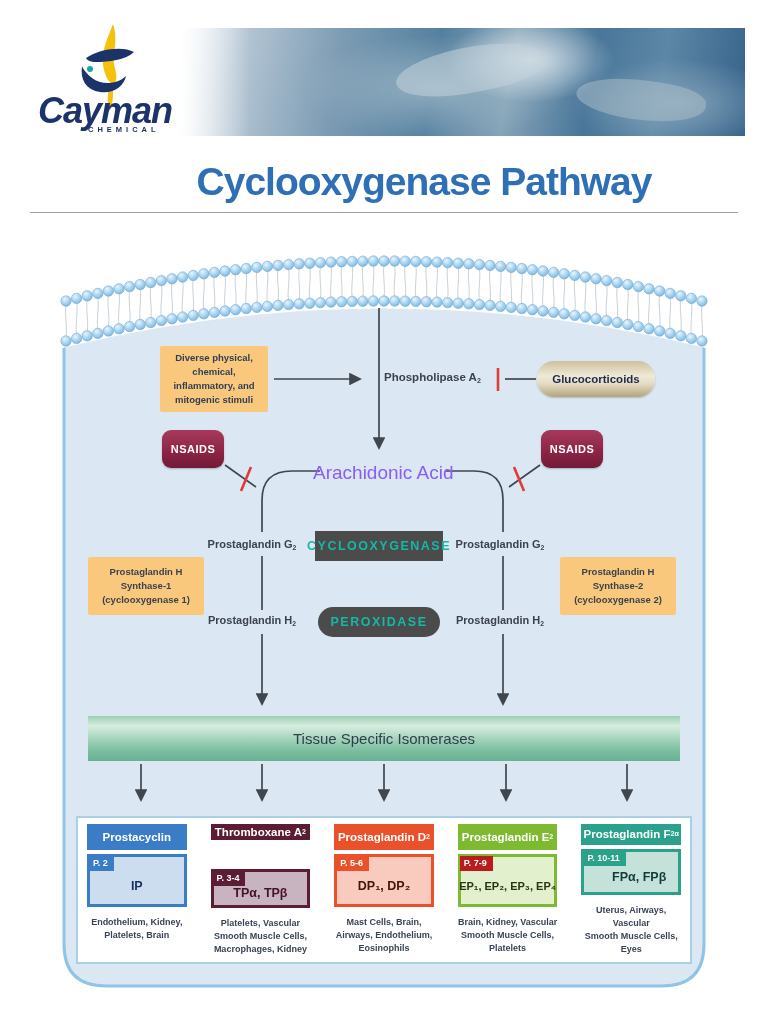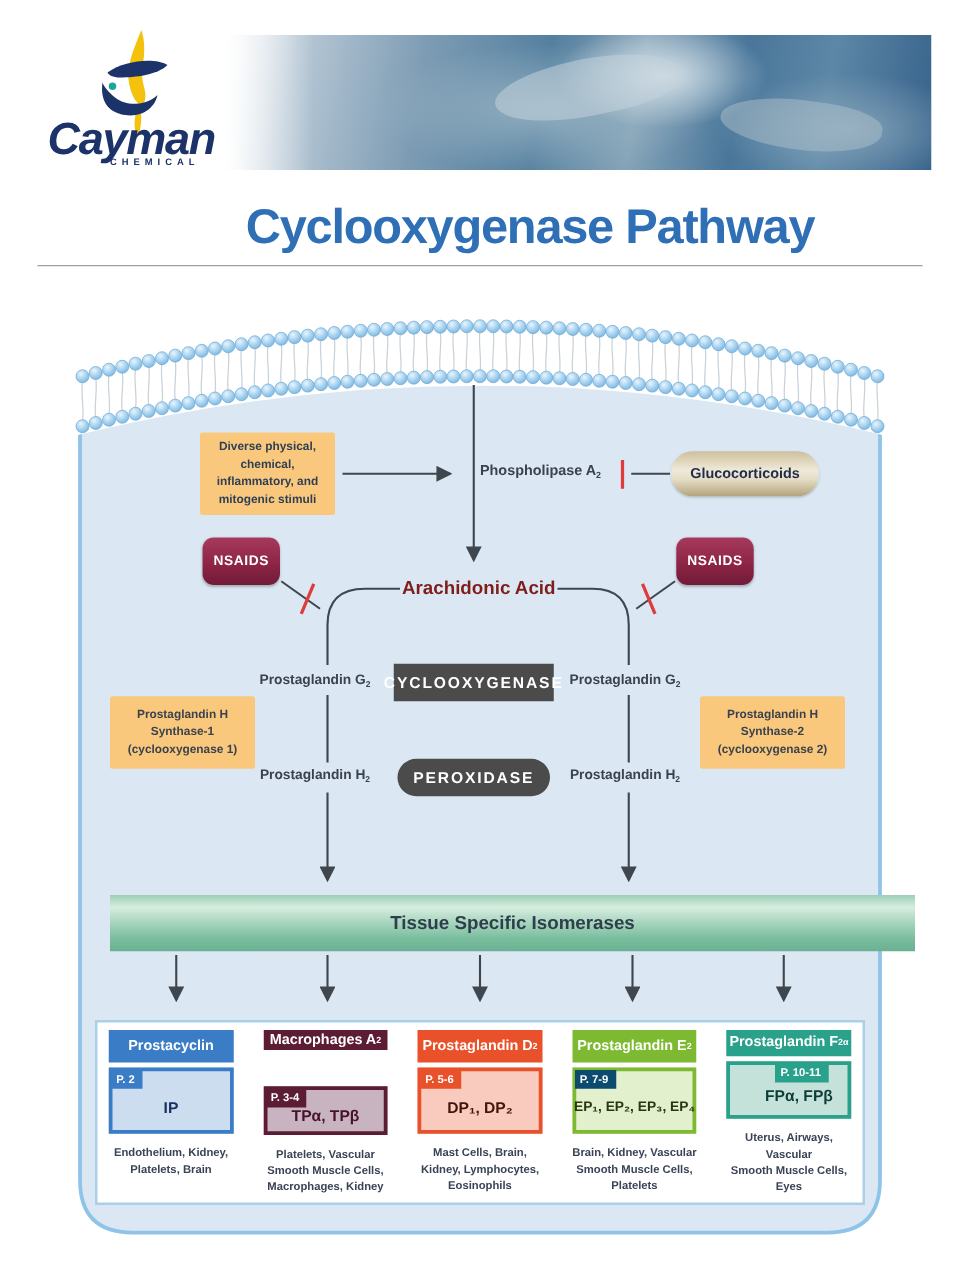--- a/index.html
+++ b/index.html
@@ -35,36 +35,36 @@
   .phospholipase{left:384px;top:371px;}
   .gluco{left:537px;top:361px;width:118px;height:36px;border-radius:17px;
     background:linear-gradient(180deg,#cec09d 0%,#efe9d8 42%,#e6ddc6 62%,#b3a47e 100%);
     display:flex;align-items:center;justify-content:center;
     font-size:11.5px;font-weight:bold;color:#1e2b49;box-shadow:0 1px 2px rgba(0,0,0,.2);}
   .nsaids{width:62px;height:38px;border-radius:9px;
     background:linear-gradient(180deg,#a53a5c 0%,#8e2446 55%,#711b38 100%);
     display:flex;align-items:center;justify-content:center;
     color:#fff;font-size:11px;font-weight:bold;letter-spacing:.5px;box-shadow:0 1px 2px rgba(0,0,0,.25);}
   .nsaids-left{left:162px;top:430px;} .nsaids-right{left:541px;top:430px;}
-  .arachidonic{left:313px;top:462px;width:140px;text-align:center;font-size:15px;font-weight:bold;color:#7f1d1d;white-space:nowrap;}
-  .enzyme-box{background:#4b4b4b;color:#ffffff;display:flex;align-items:center;justify-content:center;
+  .arachidonic{left:313px;top:462px;width:140px;text-align:center;font-size:19px;font-weight:normal;color:#8b5cf6;white-space:nowrap;}
+  .enzyme-box{background:#4b4b4b;color:#14b8a6;display:flex;align-items:center;justify-content:center;
     font-size:12.5px;font-weight:bold;letter-spacing:1.5px;white-space:nowrap;}
   .cox-box{left:315px;top:531px;width:128px;height:30px;}
   .perox-box{left:318px;top:607px;width:122px;height:30px;border-radius:15px;}
   .flow-label{width:100px;text-align:center;font-size:11px;}
   .pg-g2-left{left:202px;top:538px;} .pg-g2-right{left:450px;top:538px;}
   .pg-h2-left{left:202px;top:614px;} .pg-h2-right{left:450px;top:614px;}
   .synthase{width:116px;height:58px;background:#f9c87d;border-radius:2px;
     display:flex;align-items:center;justify-content:center;text-align:center;
     font-size:9.5px;font-weight:bold;color:#3b424d;line-height:1.5;white-space:pre-line;}
   .synthase-left{left:88px;top:557px;} .synthase-right{left:560px;top:557px;}
-  .iso-bar{left:88px;top:716px;width:644px;height:45px;
+  .iso-bar{left:88px;top:716px;width:592px;height:45px;
     background:linear-gradient(180deg,#9ccfb4 0%,#d7ede0 22%,#a9d6bf 48%,#79bd9e 78%,#6ab092 100%);
     display:flex;align-items:center;justify-content:center;
-    font-size:15px;font-weight:bold;color:#2f3e4c;text-align:right;}
+    font-size:15px;font-weight:normal;color:#2f3e4c;text-align:right;}
 
   
   .panel{left:76px;top:816px;width:616px;height:148px;background:#fff;border:2px solid #aacfe9;
     box-sizing:border-box;display:flex;gap:24px;padding:6px 9px;}
   .col{flex:1;display:flex;flex-direction:column;min-width:0;}
   .col-header{height:26px;display:flex;align-items:center;justify-content:center;
     color:#fff;font-size:11.5px;font-weight:bold;white-space:nowrap;}
   .rec-box{position:relative;height:53px;margin-top:4px;border:3px solid;box-sizing:border-box;
     display:flex;align-items:center;justify-content:center;padding-top:10px;}
   .rec-tab{position:absolute;left:-1px;top:-1px;padding:2px 6px 3px 4px;color:#fff;
@@ -368,21 +368,21 @@
       <div class="rec-box" style="border-color: rgb(58, 124, 197); background: rgb(204, 221, 240);">
         <span class="rec-tab" style="background: rgb(58, 124, 197);">P. 2</span>
         <span class="rec-name" style="color: rgb(22, 48, 95);">IP</span>
       </div>
       <div class="tissues">Endothelium, Kidney,
 Platelets, Brain</div>
     </div>
 
     <div class="col">
       <div class="col-header" style="background: rgb(91, 28, 52);">
-          <span>Macrophages A</span>
+          <span>Thromboxane A</span>
           <sub>2</sub>
         </div>
       <div class="rec-box" style="border-color: rgb(91, 28, 52); background: rgb(200, 179, 192); margin-top: 29px;">
         <span class="rec-tab" style="background: rgb(91, 28, 52);">P. 3-4</span>
         <span class="rec-name" style="color: rgb(69, 17, 43);">TPα, TPβ</span>
       </div>
       <div class="tissues">Platelets, Vascular
 Smooth Muscle Cells,
 Macrophages, Kidney</div>
     </div>
@@ -390,45 +390,45 @@
     <div class="col">
       <div class="col-header" style="background: rgb(232, 81, 42);">
           <span>Prostaglandin D</span>
           <sub>2</sub>
         </div>
       <div class="rec-box" style="border-color: rgb(232, 81, 42); background: rgb(249, 202, 190);">
         <span class="rec-tab" style="background: rgb(232, 81, 42);">P. 5-6</span>
         <span class="rec-name" style="color: rgb(67, 20, 9); text-align: center;">DP₁, DP₂</span>
       </div>
       <div class="tissues">Mast Cells, Brain,
-Kidney, Lymphocytes,
+Airways, Endothelium,
 Eosinophils</div>
     </div>
 
     <div class="col">
       <div class="col-header" style="background: rgb(126, 186, 49);">
           <span>Prostaglandin E</span>
           <sub>2</sub>
         </div>
       <div class="rec-box" style="border-color: rgb(126, 186, 49); background: rgb(227, 240, 205);">
-        <span class="rec-tab" style="background: #0c4a6e;">P. 7-9</span>
+        <span class="rec-tab" style="background: #b91c1c;">P. 7-9</span>
         <span class="rec-name" style="color: rgb(40, 53, 15);">EP₁, EP₂, EP₃, EP₄</span>
       </div>
       <div class="tissues">Brain, Kidney, Vascular
 Smooth Muscle Cells,
 Platelets</div>
     </div>
 
     <div class="col">
       <div class="col-header" style="background: rgb(42, 161, 139);">
           <span>Prostaglandin F</span>
           <sub>2α</sub>
         </div>
       <div class="rec-box" style="border-color: rgb(42, 161, 139); background: rgb(197, 226, 218);">
-        <span class="rec-tab" style="background: rgb(42, 161, 139); margin-left: 37px;">P. 10-11</span>
+        <span class="rec-tab" style="background: rgb(42, 161, 139);">P. 10-11</span>
         <span class="rec-name" style="color: rgb(14, 60, 56); padding-left: 16px;">FPα, FPβ</span>
       </div>
       <div class="tissues">Uterus, Airways, Vascular
 Smooth Muscle Cells,
 Eyes</div>
     </div>
 
   </div>
 </div>
 

